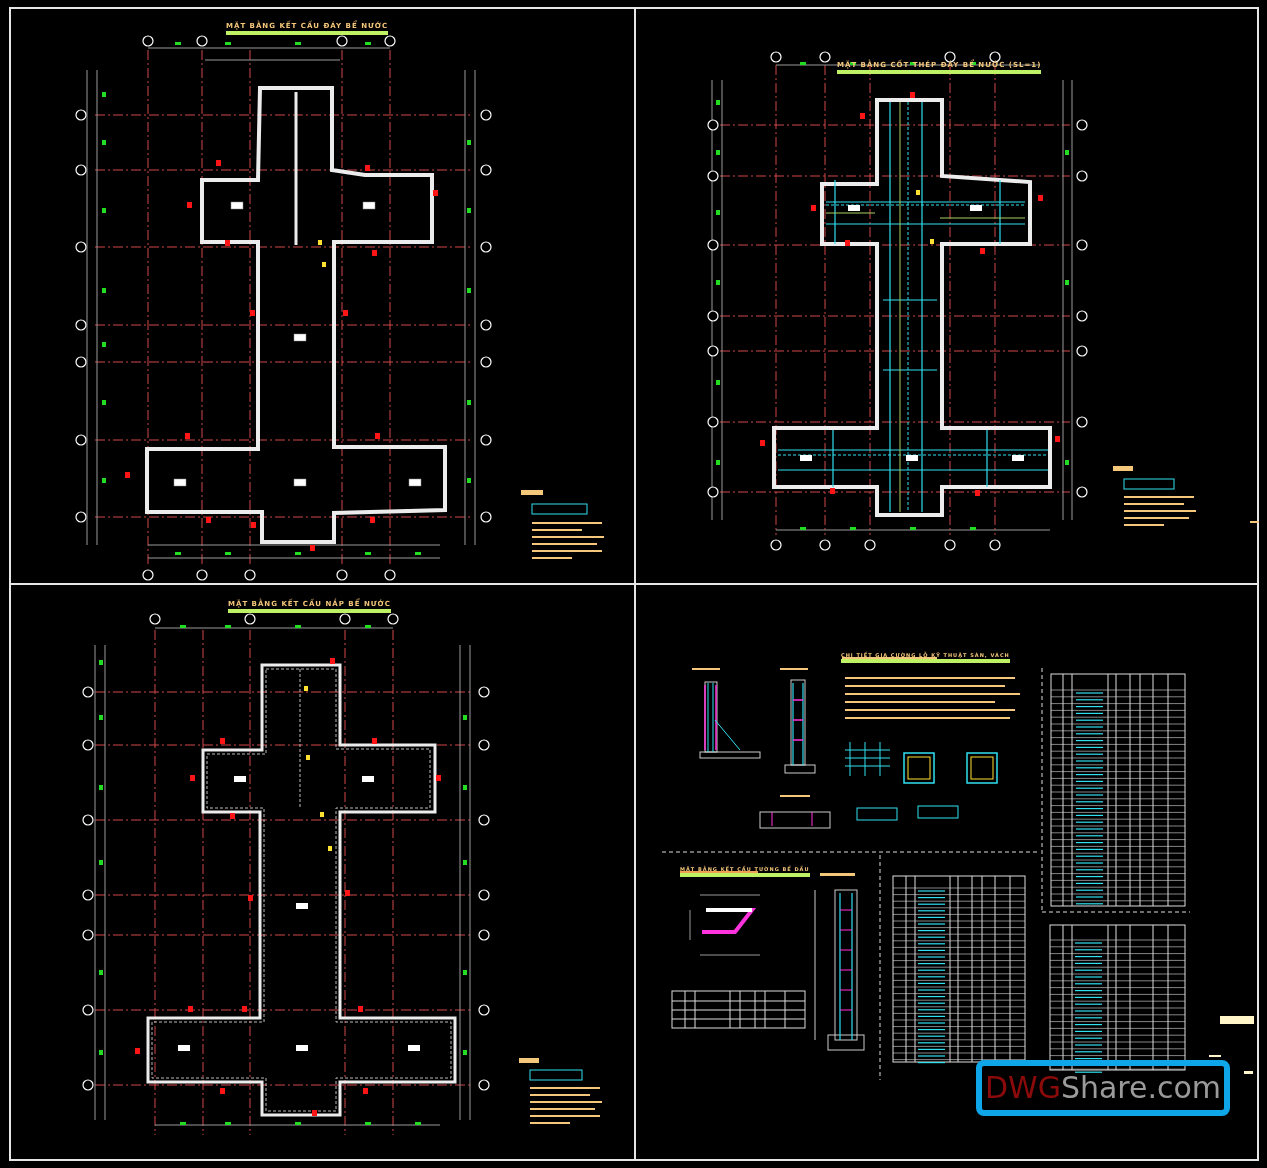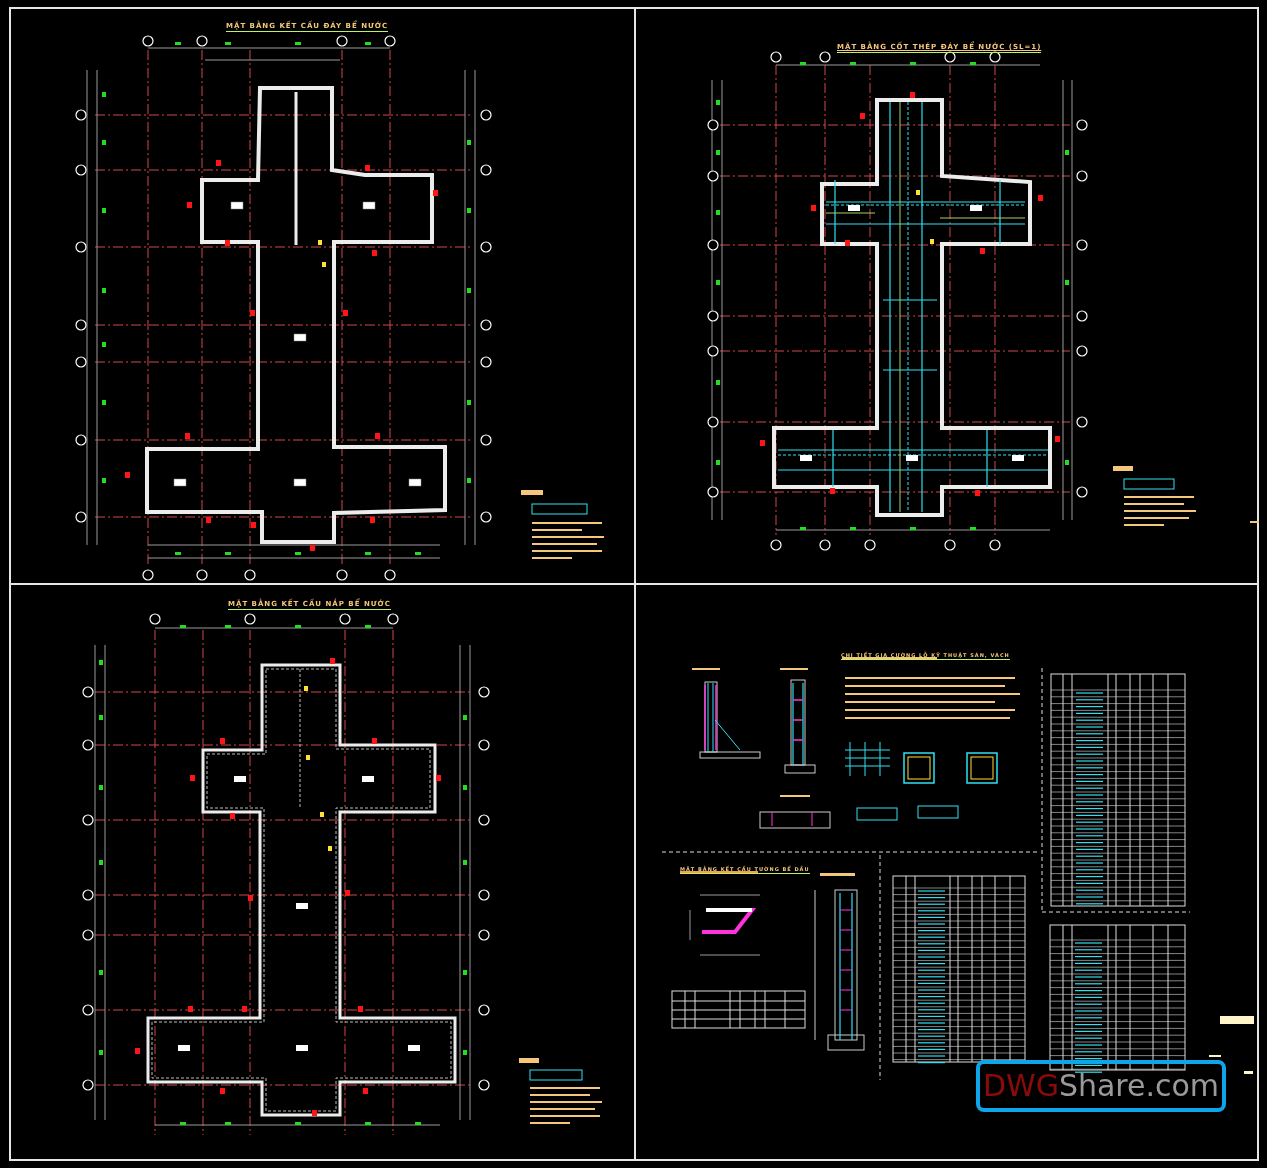--- a/index.html
+++ b/index.html
@@ -1,19 +1,19 @@
 <!DOCTYPE html>
 <html><head>
 <meta charset="utf-8">
 <style>
   html,body{margin:0;padding:0;background:#000;}
   body{width:1267px;height:1168px;position:relative;overflow:hidden;font-family:"DejaVu Sans",sans-serif;}
   #canvas{position:absolute;left:0;top:0;}
-  .title{position:absolute;color:#f5c77a;font-size:7px;font-weight:bold;letter-spacing:1px;white-space:nowrap;border-bottom:1px solid #bef264;padding-bottom:1px;}
-  .wm{position:absolute;left:976px;top:1060px;width:242px;height:44px;border:4px solid #0ea5e9;border-radius:8px;font-family:"DejaVu Sans",sans-serif;font-size:30px;line-height:44px;text-align:center;}
+  .title{position:absolute;color:#f5c77a;font-size:7px;font-weight:bold;letter-spacing:1px;white-space:nowrap;border-bottom:4px solid #bef264;padding-bottom:1px;}
+  .wm{position:absolute;left:976px;top:1060px;width:242px;height:44px;border:6px solid #0ea5e9;border-radius:8px;font-family:"DejaVu Sans",sans-serif;font-size:30px;line-height:44px;text-align:center;}
   .wm .a{color:#8b0a0a;}
   .wm .b{color:#9a9a9a;}
 </style>
 </head>
 <body>
 
 <svg id="canvas" width="1267" height="1168" viewBox="0 0 1267 1168">
 
   <g stroke="#e6e6e6" stroke-width="2" fill="none">
     <rect x="10" y="8" width="1248" height="1152"></rect>
@@ -694,18 +694,18 @@
       </g>
     <g fill="#fff5c8">
         <rect x="1220" y="1016" width="34" height="8"></rect>
         <rect x="1209" y="1055" width="12" height="2"></rect>
         <rect x="1244" y="1071" width="9" height="3"></rect>
       </g>
   </g>
 </svg>
 
 <div class="title" style="left:226px;top:22px;">MẶT BẰNG KẾT CẤU ĐÁY BỂ NƯỚC</div>
-<div class="title" style="left:837px;top:43px;text-decoration:underline;">MẶT BẰNG CỐT THÉP ĐÁY BỂ NƯỚC (SL=1)</div>
+<div class="title" style="left:837px;top:61px;">MẶT BẰNG CỐT THÉP ĐÁY BỂ NƯỚC (SL=1)</div>
 <div class="title" style="left:228px;top:600px;">MẶT BẰNG KẾT CẤU NẮP BỂ NƯỚC</div>
 <div class="title" style="left:841px;top:652px;font-size:5px;">CHI TIẾT GIA CƯỜNG LỖ KỸ THUẬT SÀN, VÁCH</div>
 <div class="title" style="left:680px;top:866px;font-size:5px;">MẶT BẰNG KẾT CẤU TƯỜNG BỂ DẦU</div>
 
 <div class="wm"><span class="a">DWG</span><span class="b">Share.com</span></div>
 
 </body></html>

